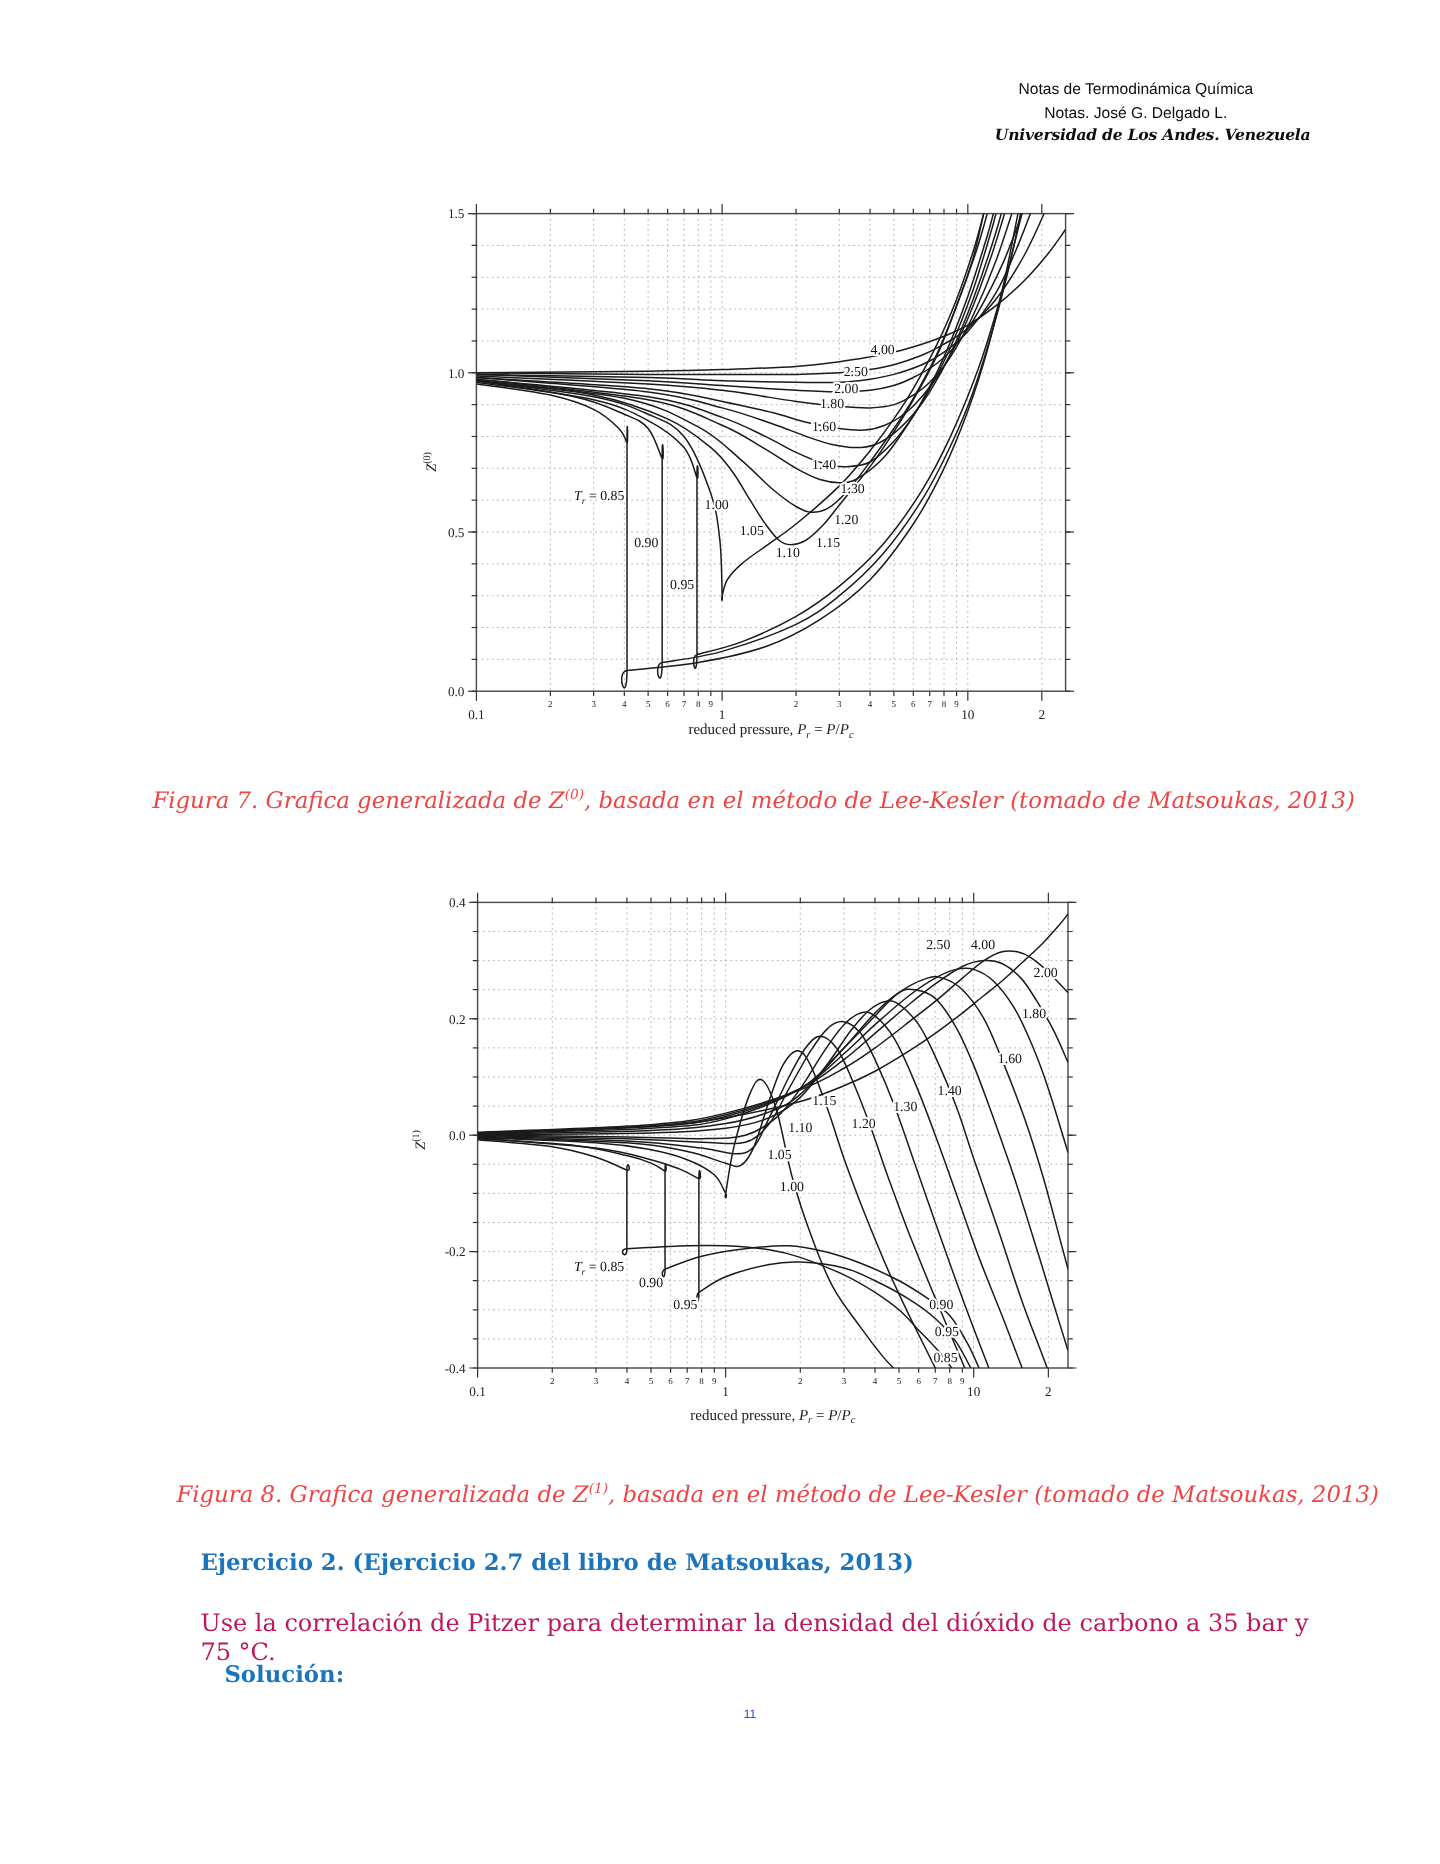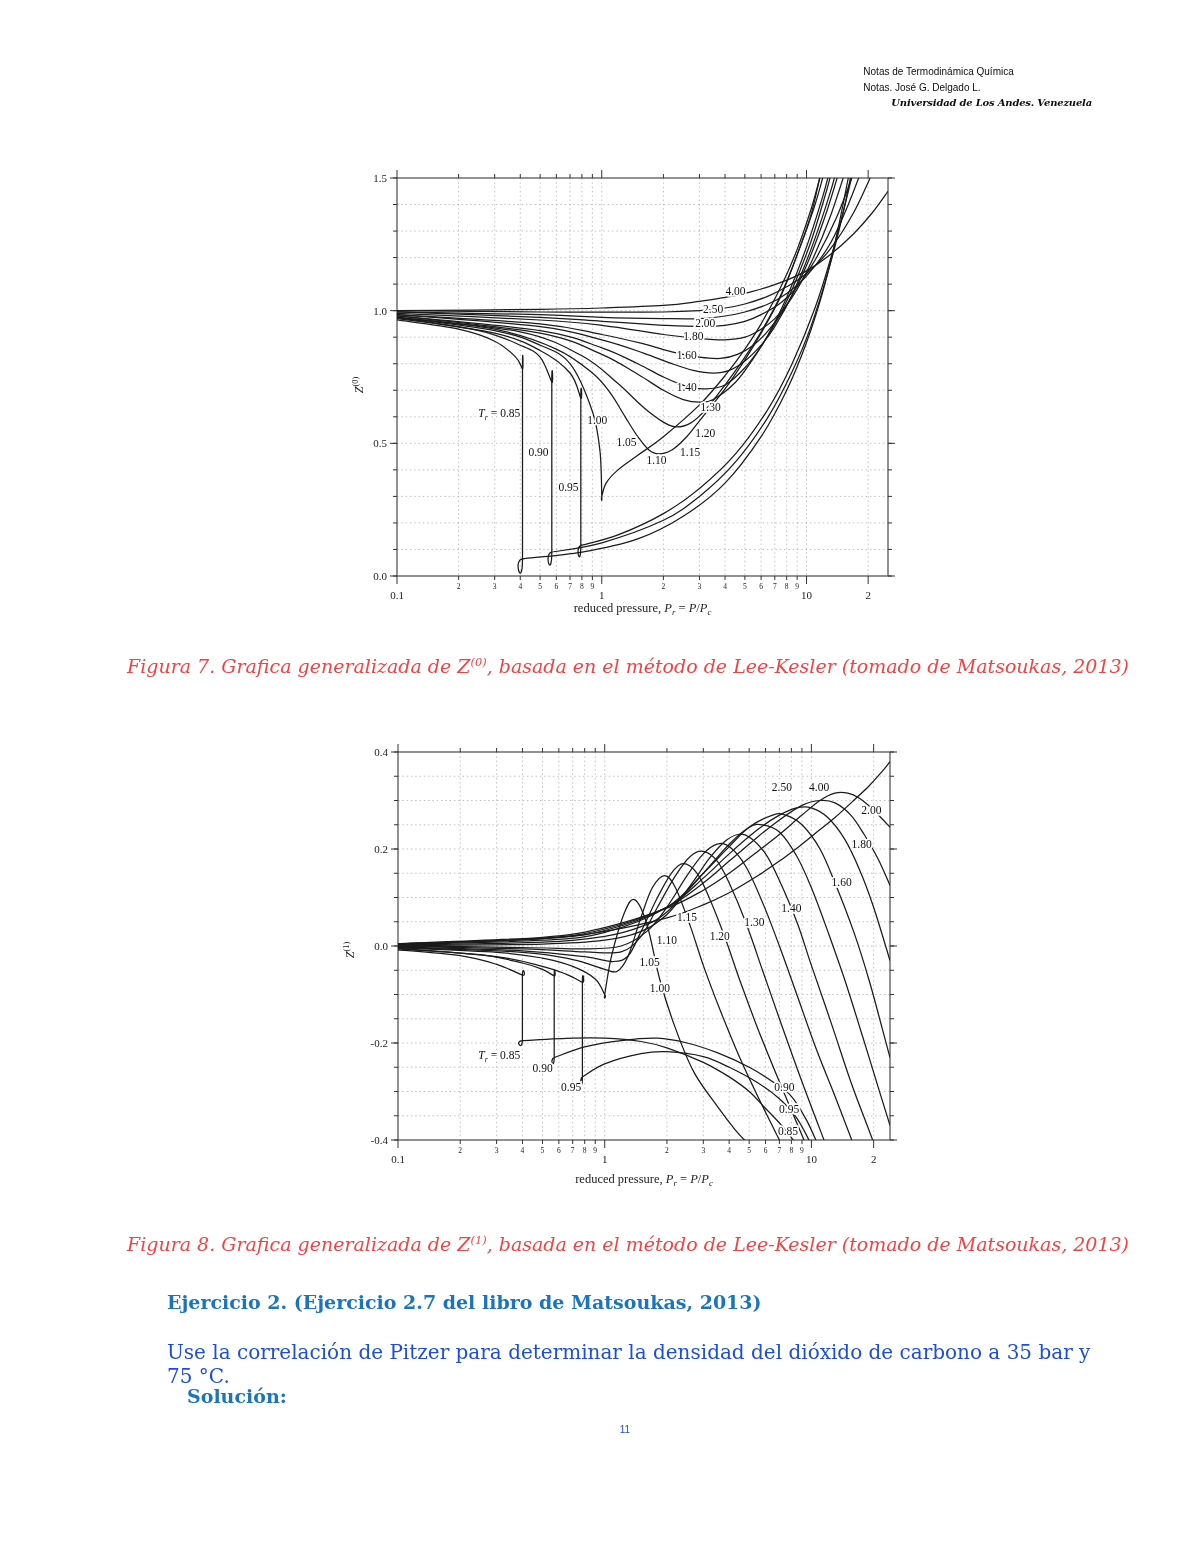--- a/index.html
+++ b/index.html
@@ -1,26 +1,26 @@
 <!DOCTYPE html>
 <html><head>
 <meta charset="utf-8">
 <style>
   html,body{margin:0;padding:0;}
   body{width:1200px;height:1553px;background:#ffffff;position:relative;
        font-family:"DejaVu Serif", serif;color:#131313;overflow:hidden;}
-  .hdr{position:absolute;top:64px;right:108px;text-align:left;
-       font-family:"Liberation Sans", sans-serif;font-size:10px;line-height:1.55;color:#0d0d0d;}
+  .hdr{position:absolute;top:64px;right:108px;text-align:center;
+       font-family:"Liberation Sans", sans-serif;font-size:13px;line-height:1.55;color:#0d0d0d;}
   .hdr .uni{font-family:"DejaVu Serif", serif;font-weight:bold;font-style:italic;letter-spacing:-0.2px;margin-left:28px;}
   .chartbox{position:absolute;}
   .caption{position:absolute;left:628px;transform:translateX(-50%);white-space:nowrap;
            font-style:italic;font-size:19px;color:#ef4444;}
   .caption sup{font-size:60%;}
   .ex-head{position:absolute;left:167px;font-weight:bold;font-size:19px;}
-  .ex-body{position:absolute;left:167px;width:950px;font-size:20px;color:#1d4ed8;}
+  .ex-body{position:absolute;left:167px;width:950px;font-size:20px;color:#be185d;}
   .pagenum{position:absolute;left:625px;transform:translateX(-50%);
            font-family:"Liberation Sans", sans-serif;font-size:10px;color:#1d4ed8;}
   svg text{font-family:"Liberation Serif", serif;}
 </style>
 </head>
 <body>
 
 <div class="hdr">
   <div>Notas de Termodinámica Química</div>
   <div>Notas. José G. Delgado L.</div>
@@ -407,19 +407,19 @@
         <text x="212.65371427384085" y="337.21999999999997" font-size="11.5" text-anchor="end" fill="#111" stroke="#ffffff" stroke-width="3.5" paint-order="stroke">0.90</text>
         <text x="241.24148258001836" y="355.65" font-size="11.5" text-anchor="end" fill="#111" stroke="#ffffff" stroke-width="3.5" paint-order="stroke">0.95</text>
         <text x="444.3783138198746" y="355.65" font-size="11.5" text-anchor="middle" fill="#111" stroke="#ffffff" stroke-width="3.5" paint-order="stroke">0.90</text>
         <text x="449.1041710122754" y="377.96" font-size="11.5" text-anchor="middle" fill="#111" stroke="#ffffff" stroke-width="3.5" paint-order="stroke">0.95</text>
         <text x="447.9458251938292" y="399.78499999999997" font-size="11.5" text-anchor="middle" fill="#111" stroke="#ffffff" stroke-width="3.5" paint-order="stroke">0.85</text>
       </g>
       <text x="304" y="448" font-size="12.5" text-anchor="middle" fill="#222"><tspan dy="0">reduced pressure, </tspan><tspan dy="0" font-style="italic">P</tspan><tspan dy="3" font-size="70%" font-style="italic">r</tspan><tspan dy="-3"> = </tspan><tspan dy="0" font-style="italic">P</tspan><tspan dy="0">/</tspan><tspan dy="0" font-style="italic">P</tspan><tspan dy="3" font-size="70%" font-style="italic">c</tspan></text>
       <text transform="translate(14 215) rotate(-90)" font-size="12" text-anchor="middle" fill="#222"><tspan dy="0" font-style="italic">Z</tspan><tspan dy="-5" font-size="70%">(1)</tspan></text>
     </svg></div>
 
-<p class="caption" style="top:1214px;"><span>Figura 8. Grafica generalizada de Z</span><sup>(1)</sup><span>, basada en el método de Lee-Kesler (tomado de Matsoukas, 2013)</span></p>
+<p class="caption" style="top:1214px;margin-left:20px;"><span>Figura 8. Grafica generalizada de Z</span><sup>(1)</sup><span>, basada en el método de Lee-Kesler (tomado de Matsoukas, 2013)</span></p>
 
 <div class="ex-head" id="exHead" style="top: 1291px; color: rgb(27, 117, 188);">Ejercicio 2. (Ejercicio 2.7 del libro de Matsoukas, 2013)</div>
 <div class="ex-body" style="top:1340px;">Use la correlación de Pitzer para determinar la densidad del dióxido de carbono a 35 bar y 75 °C.</div>
 <div class="ex-head" id="solLabel" style="top: 1385px; color: rgb(27, 117, 188); margin-left: 20px;">Solución:</div>
 
 <div class="pagenum" style="top:1424px;">11</div>
 
 </body></html>

